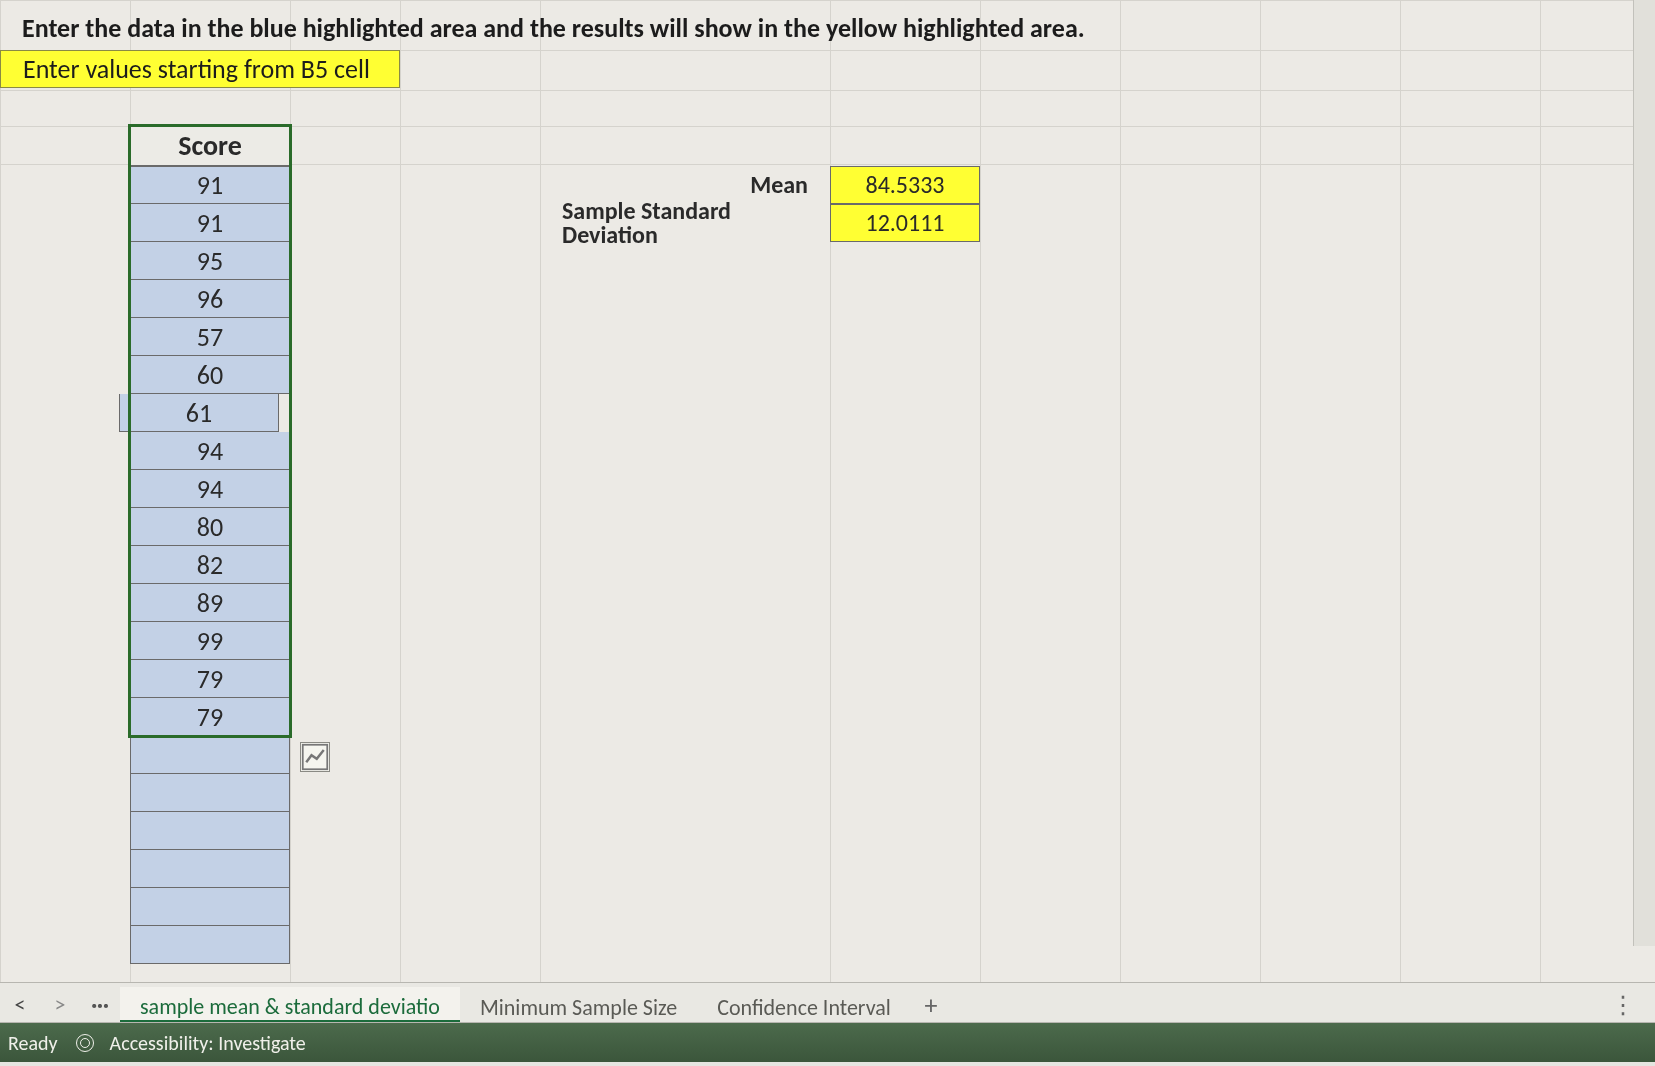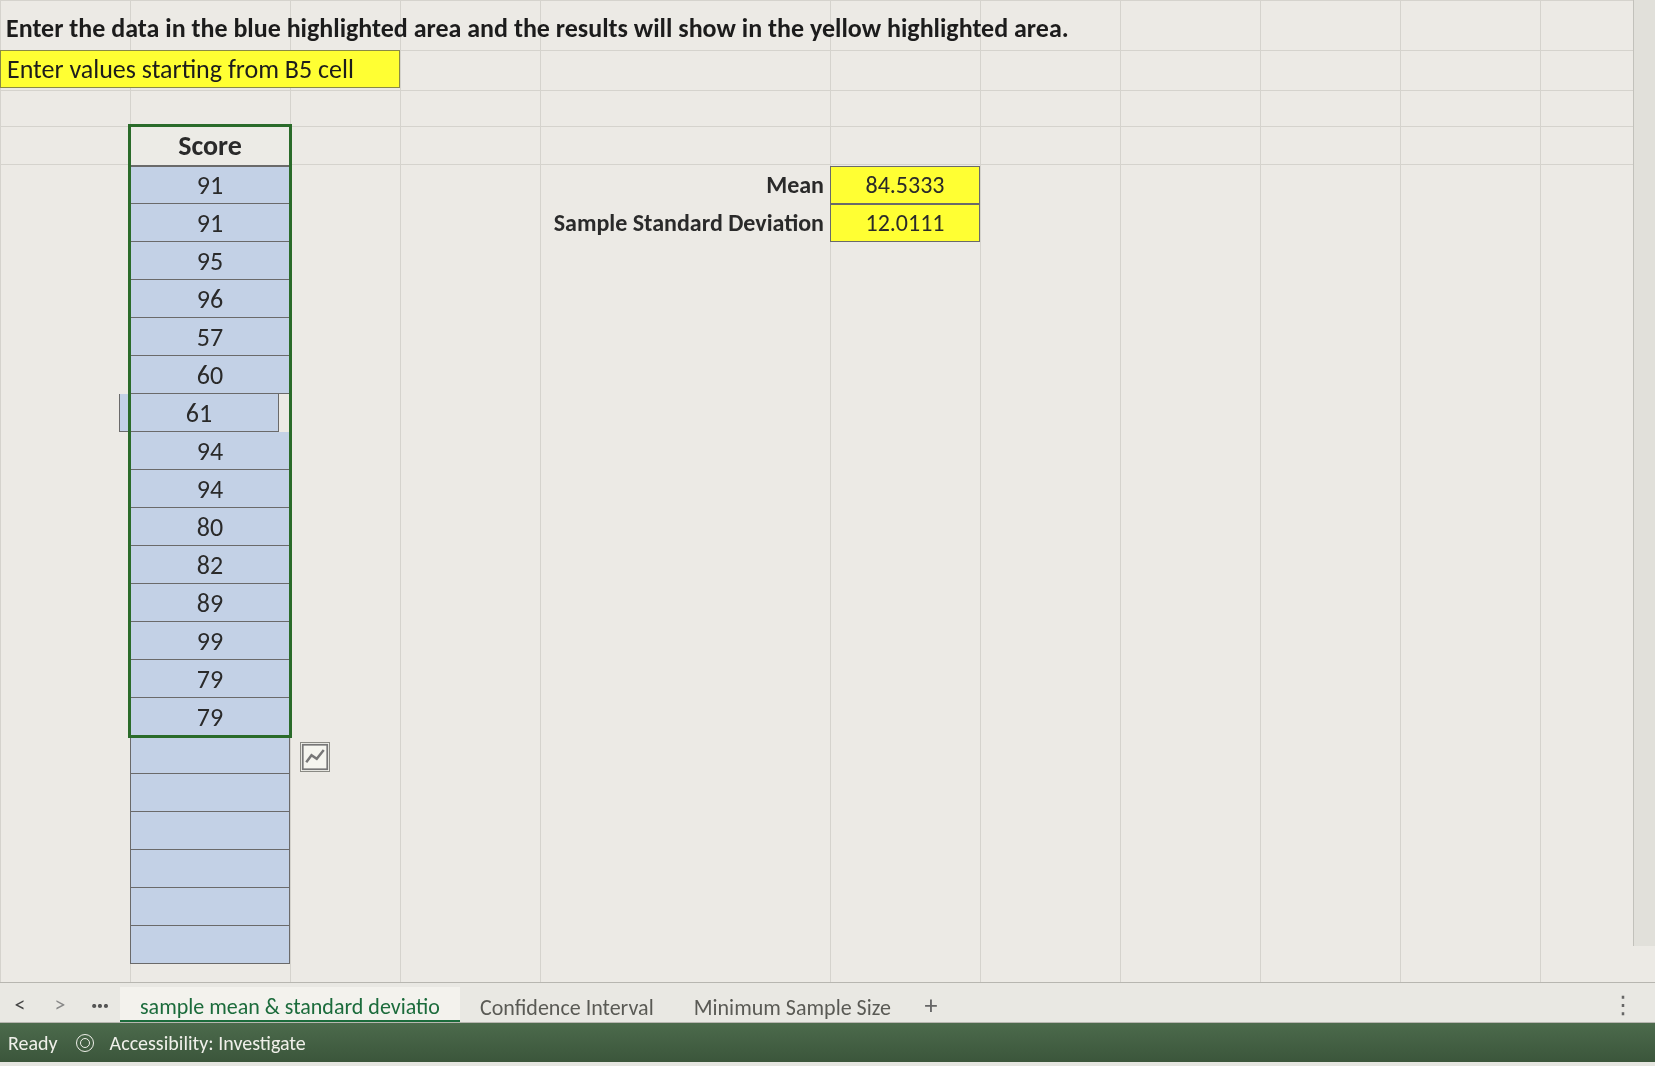--- a/index.html
+++ b/index.html
@@ -5,21 +5,21 @@
   * { box-sizing: border-box; margin: 0; padding: 0; }
   html, body { width: 1655px; height: 1066px; overflow: hidden; font-family: Calibri, Arial, sans-serif; background: #e5e5e0; }
   .sheet-area { position: relative; width: 100%; height: 1006px; background: #eceae5; }
   .cell {
     position: absolute;
     border: 1px solid #c9c9c3;
     font-size: 24px;
     line-height: 1;
     display: flex;
     align-items: center;
-    padding: 0 6px;
+    padding: 0 22px;
     background: transparent;
     color: #2a2a2a;
   }
   .grid-line-h { position:absolute; left:0; right:0; height:0; border-top:1px solid #d5d3cd; }
   .grid-line-v { position:absolute; top:0; bottom:0; width:0; border-left:1px solid #d5d3cd; }
   .instr1 { font-weight: bold; color:#1c1c1c; font-size:26px; }
   .hl-yellow { background: #ffff33; }
   .score-header { font-weight: bold; font-size:28px; justify-content:center; }
   .score-cell {
     background: #c3d1e6;
@@ -171,22 +171,22 @@
         <path d="M4 2 L4 20 L9 15 L12 22 L15 20 L12 14 L19 14 Z" fill="#fff" stroke="#000" stroke-width="1"></path>
       </svg>
   </div>
 </div>
 
 <div class="tab-bar">
   <div class="tab-nav enabled">&lt;</div>
   <div class="tab-nav">&gt;</div>
   <div class="tab-dots">···</div>
   <div class="sheet-tab active">sample mean &amp; standard deviatio</div>
+  <div class="sheet-tab">Minimum Sample Size</div>
   <div class="sheet-tab">Confidence Interval</div>
-  <div class="sheet-tab">Minimum Sample Size</div>
   <div class="add-sheet">+</div>
   <div class="tab-options">⋮</div>
 </div>
 
 <div class="status-bar">
   <span class="ready">Ready</span>
   <span class="acc">
     <span class="acc-icon"></span>
     <span>Accessibility: Investigate</span>
   </span>

